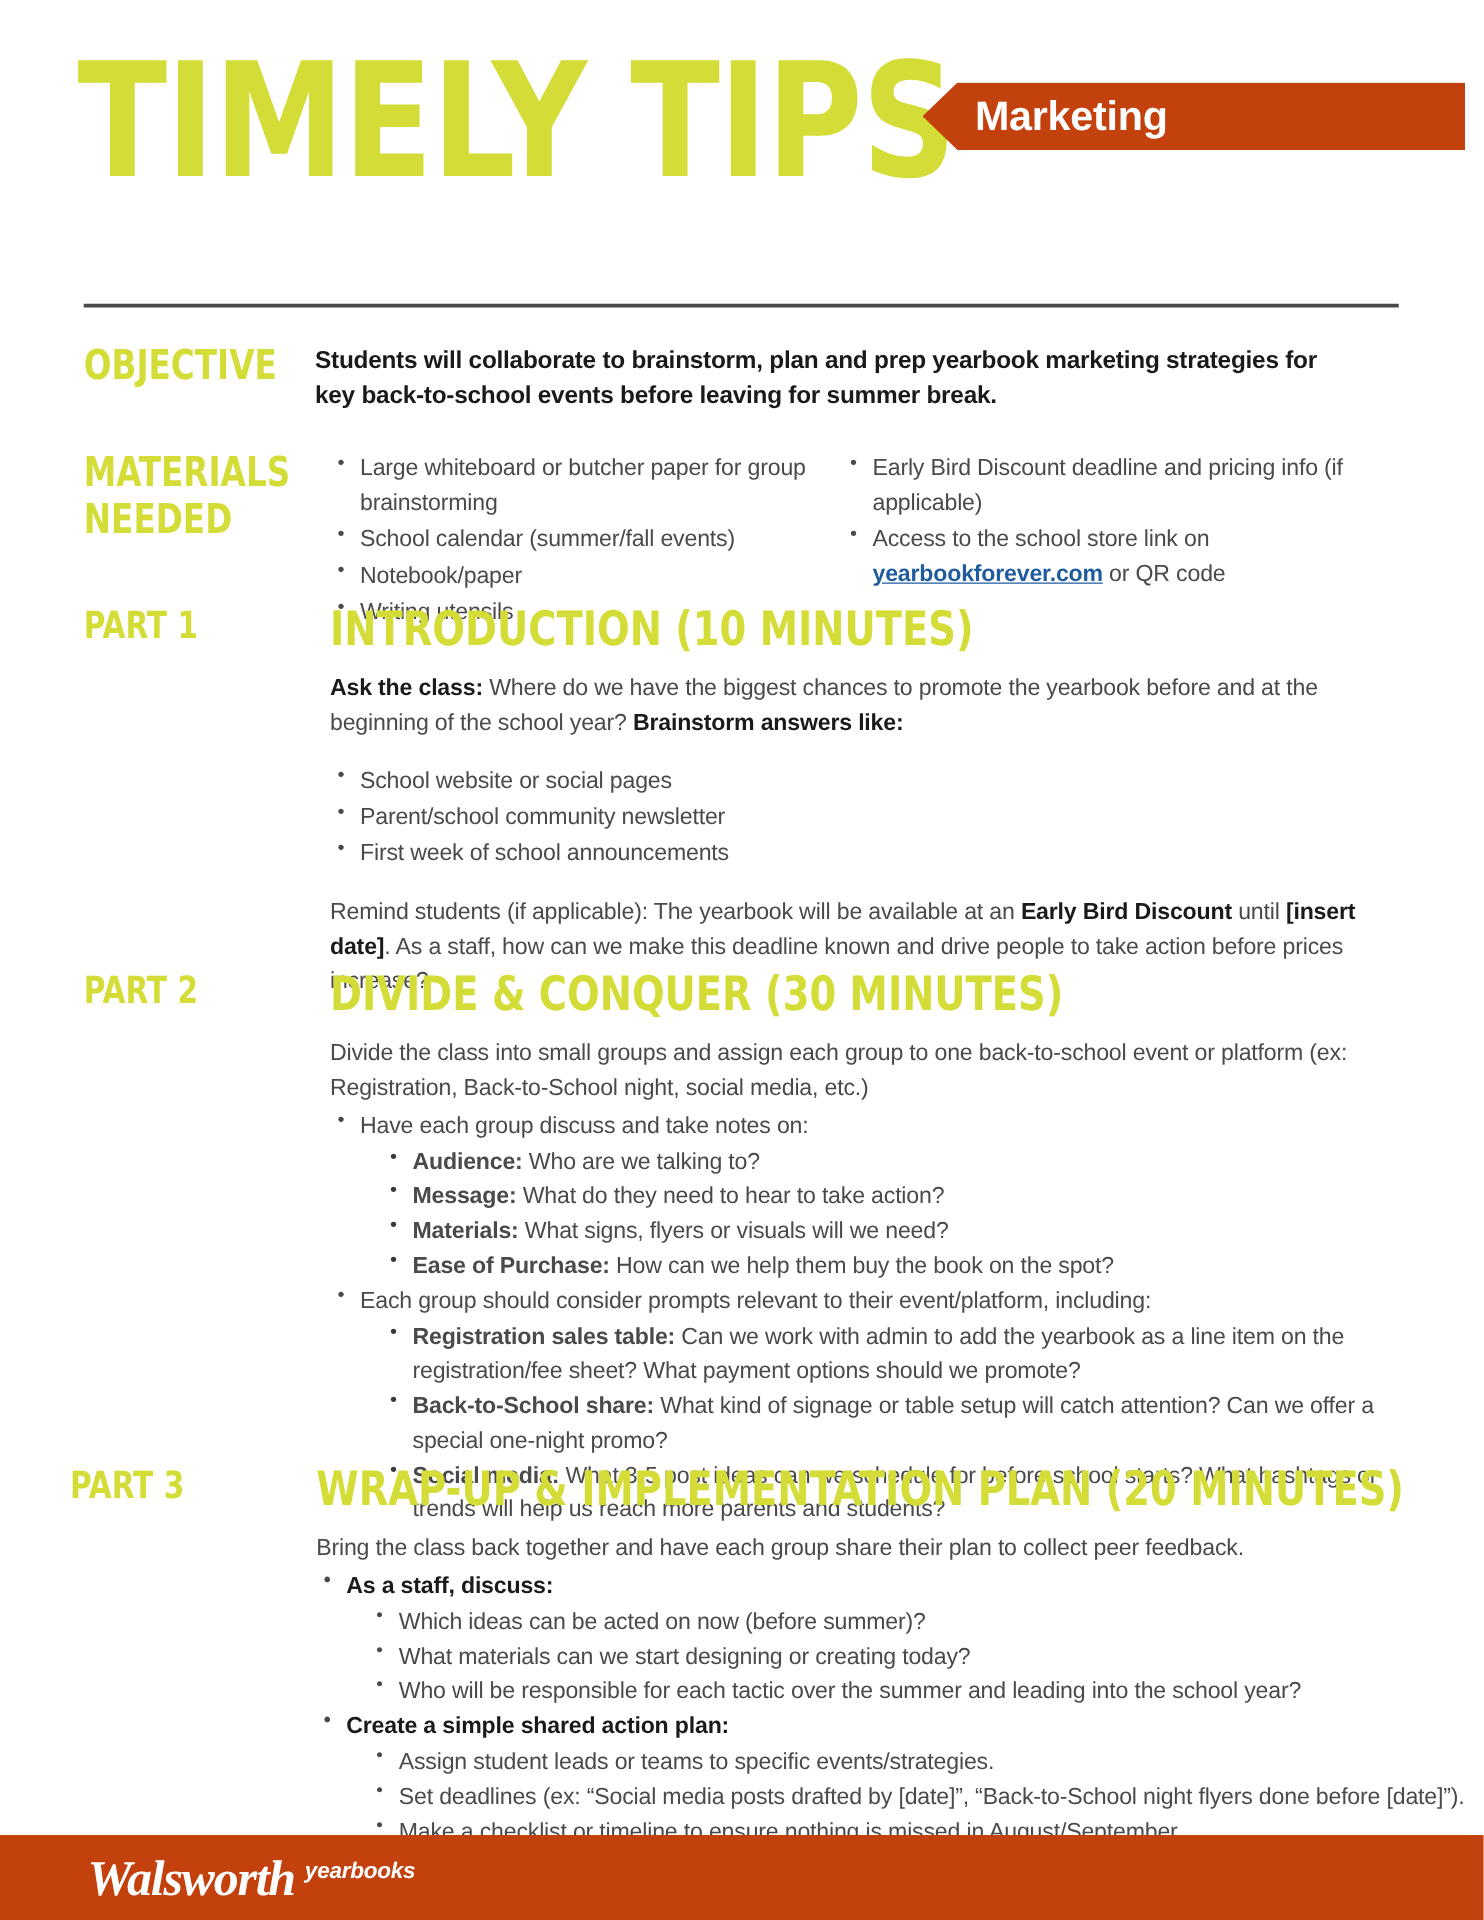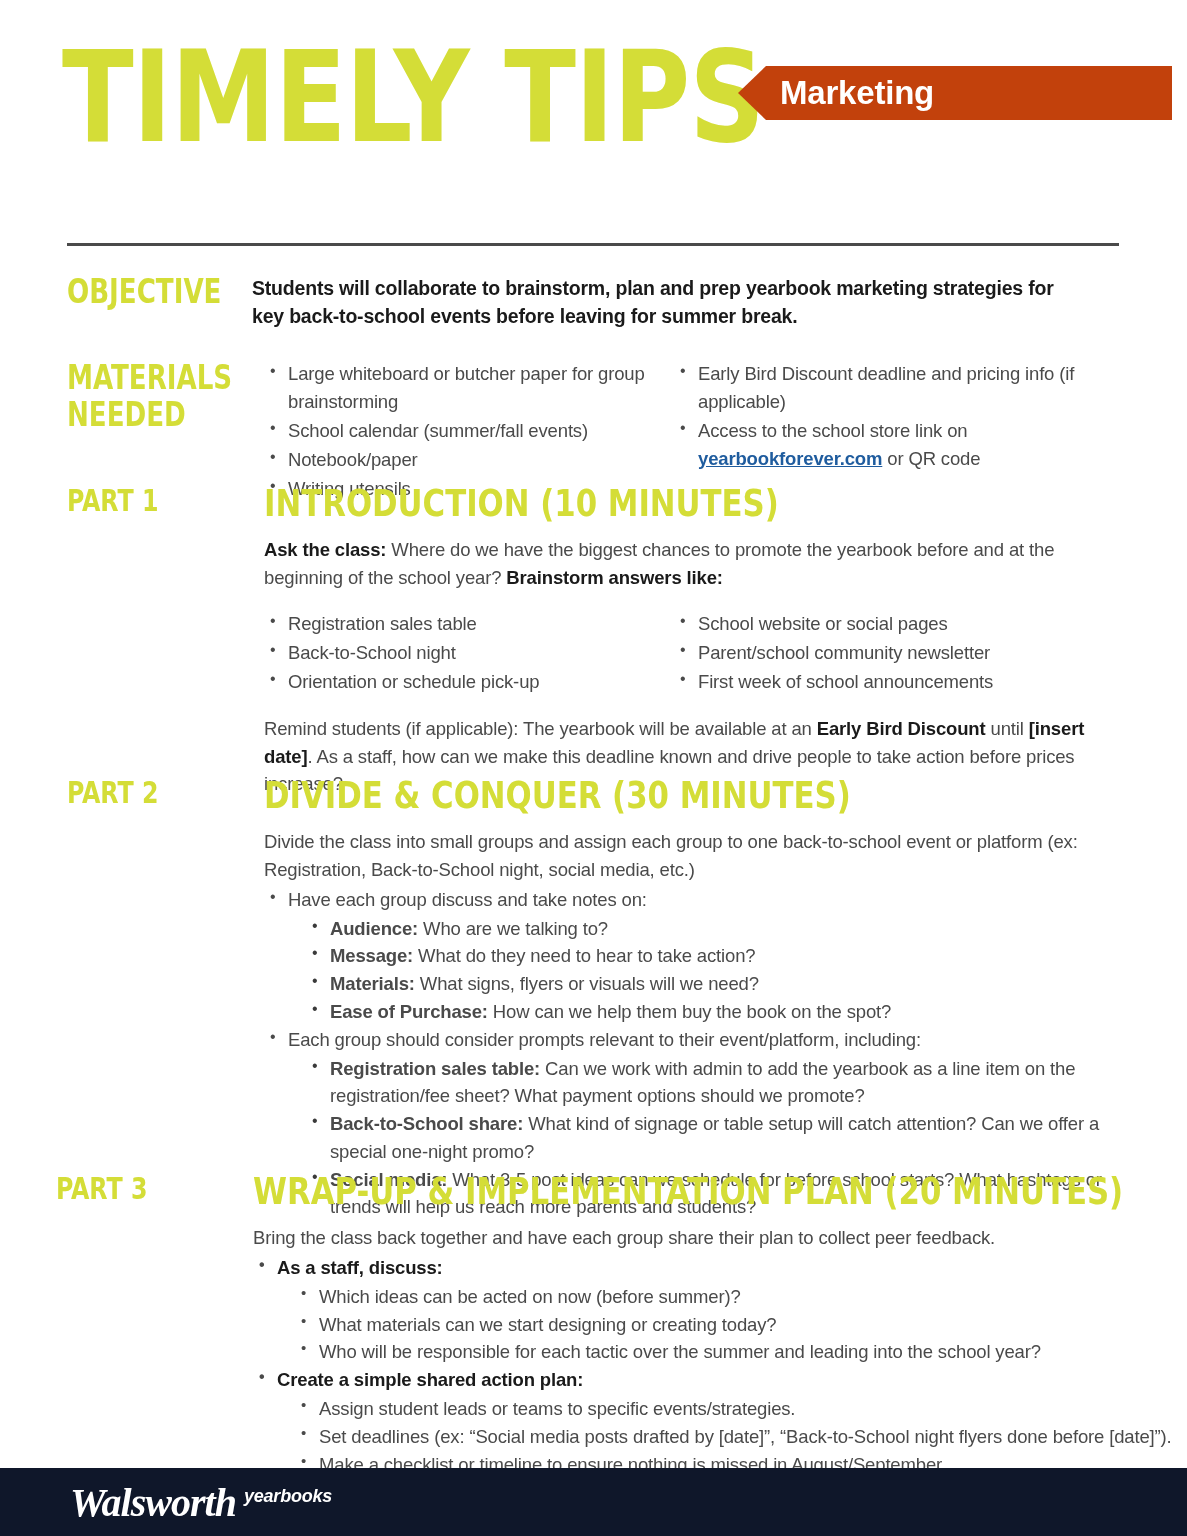--- a/index.html
+++ b/index.html
@@ -226,21 +226,21 @@
     color: #4a4a4a;
   }
 
   
   .footer {
     position: absolute;
     left: 0;
     bottom: 0;
     width: 1187px;
     height: 68px;
-    background: #0f172a;
+    background: #c2410c;
     display: flex;
     align-items: center;
   }
   .logo-wrap {
     margin-left: 70px;
     display: flex;
     align-items: baseline;
   }
   .logo-walsworth {
     font-family: "Liberation Serif", "DejaVu Serif", serif;
@@ -313,27 +313,20 @@
 
   <div class="section" style="left:67px; top:484px; width:1052px;">
     <div class="side-label part">PART 1</div>
     <div class="body-col" style="padding-left:12px;">
       <div class="part-heading">INTRODUCTION (10 MINUTES)</div>
       <div class="para">
         <b>Ask the class:</b><span> Where do we have the biggest chances to promote the yearbook before and at the beginning of the school year? </span><b>Brainstorm answers like:</b>
       </div>
       <div class="gap-18"></div>
       <div class="two-col">
-        <div class="col-a">
-          <ul class="blist">
-            <li>Registration sales table</li>
-            <li>Back-to-School night</li>
-            <li>Orientation or schedule pick-up</li>
-          </ul>
-        </div>
         <div class="col-b">
           <ul class="blist">
             <li>School website or social pages</li>
             <li>Parent/school community newsletter</li>
             <li>First week of school announcements</li>
           </ul>
         </div>
       </div>
       <div class="gap-18"></div>
       <div class="para">

